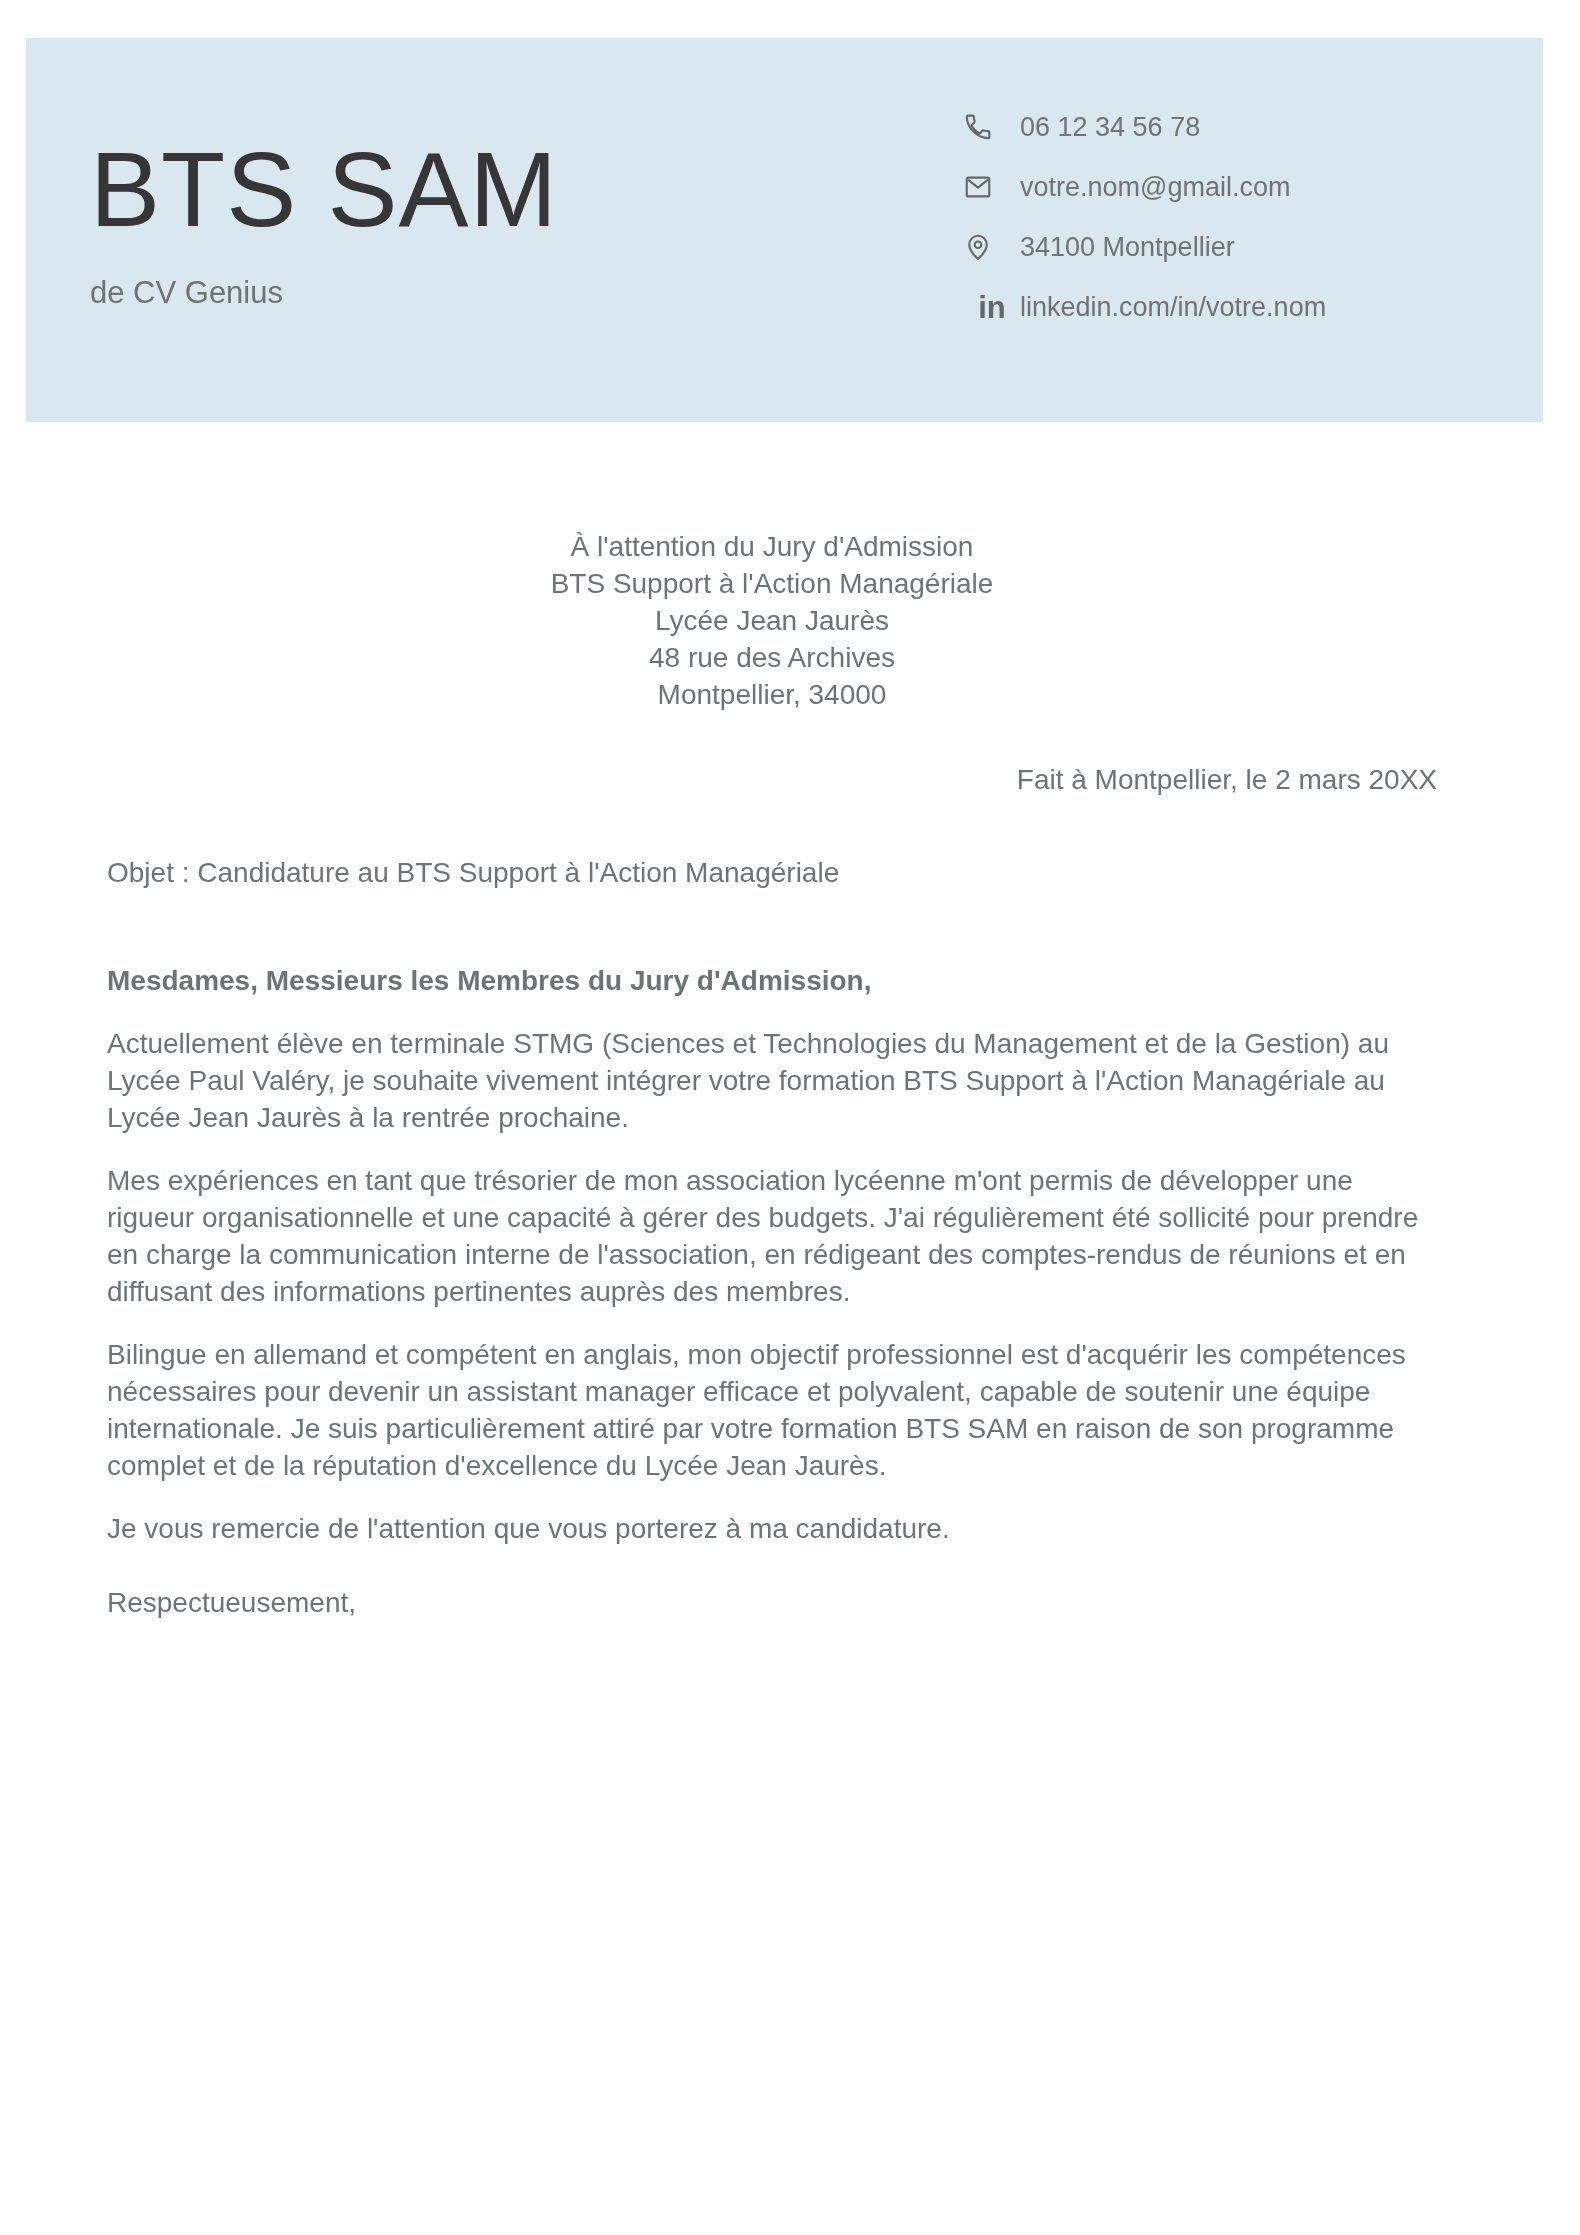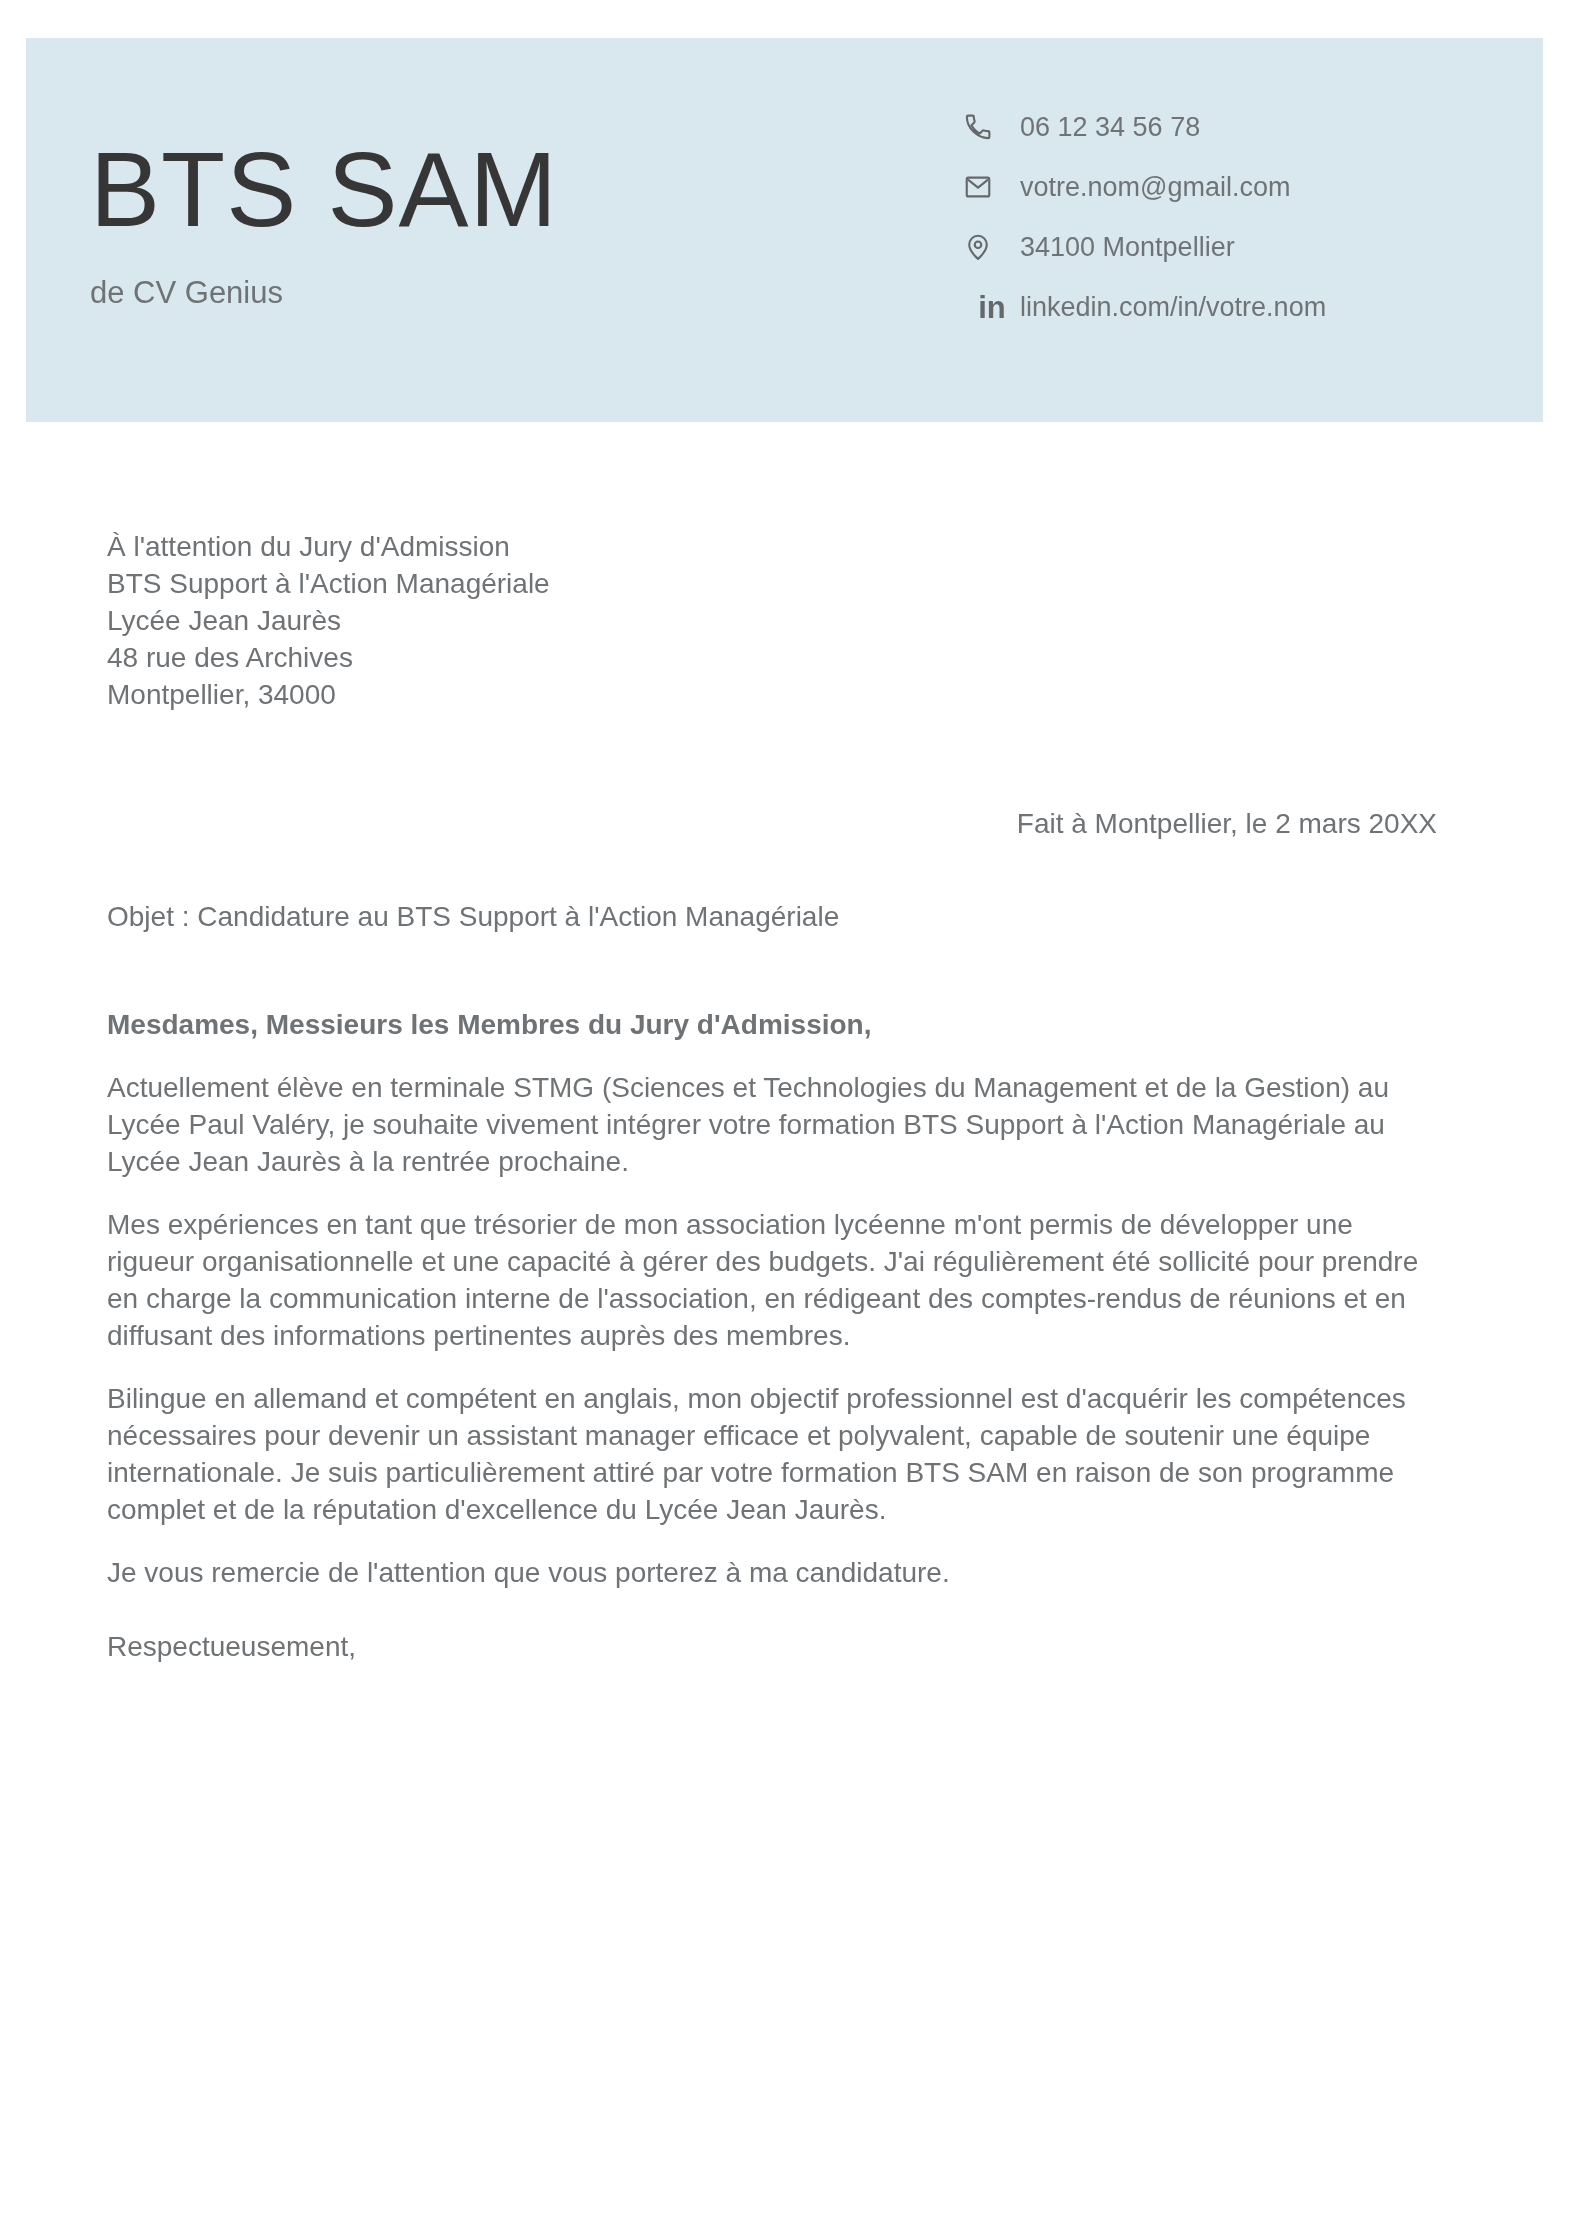--- a/index.html
+++ b/index.html
@@ -53,22 +53,22 @@
     font-size:27px;color:var(--text-gray,#6d7174);
     white-space:nowrap;
   }
   
   .content{
     position:absolute;left:107px;top:528px;
     width:1330px;
     color:var(--text-gray,#717477);
     font-size:28px;line-height:37px;
   }
-  .recipient div{white-space:nowrap;}
-  .date-row{margin-top:92px;text-align:right;}
+  .recipient div{white-space:nowrap;text-align:center;}
+  .date-row{margin-top:48px;text-align:right;}
   .subject{margin-top:56px;}
   .salutation{margin-top:71px;font-weight:700;}
   .content p{margin:26px 0 0 0;}
   .closing{margin-top:37px;}
   .signature{
     margin-top:80px;
     font-size:35px;line-height:1.2;font-weight:700;
     color:var(--accent,#3f9ab7);
   }
 </style>

